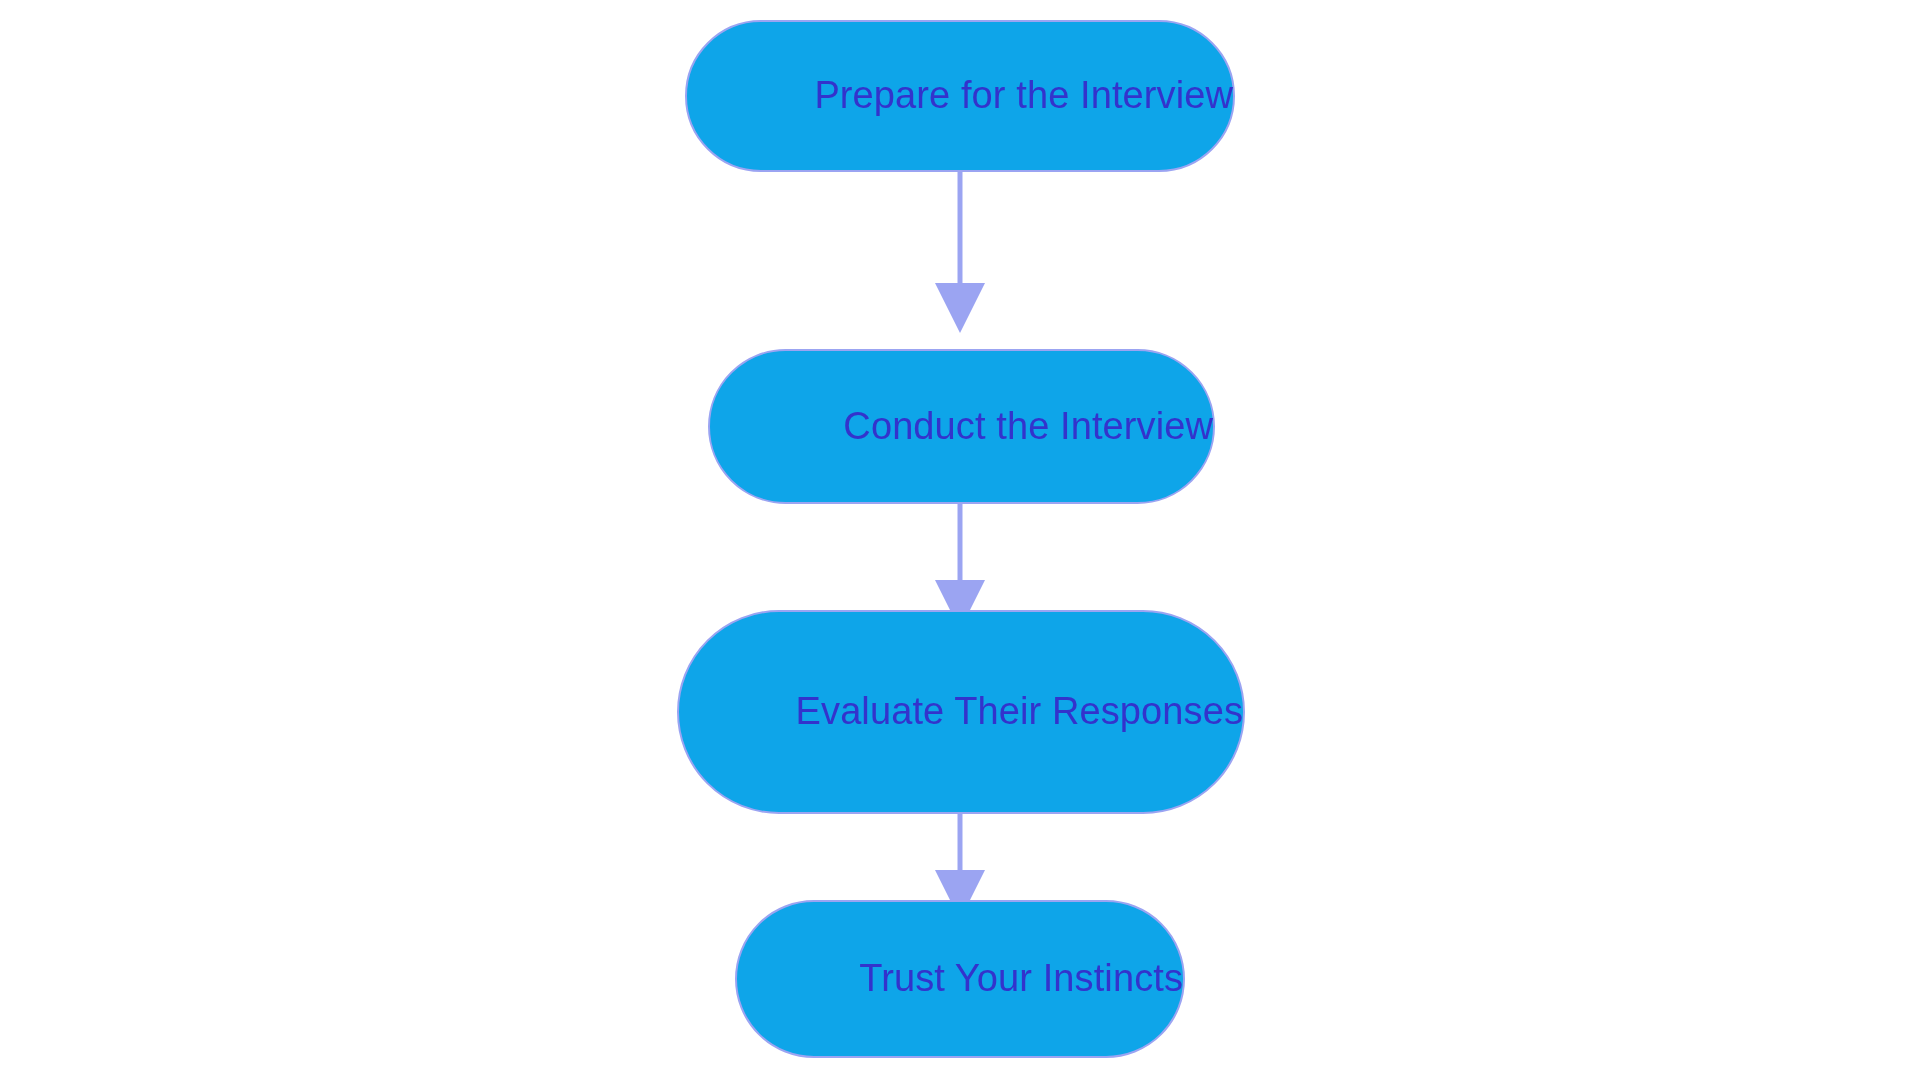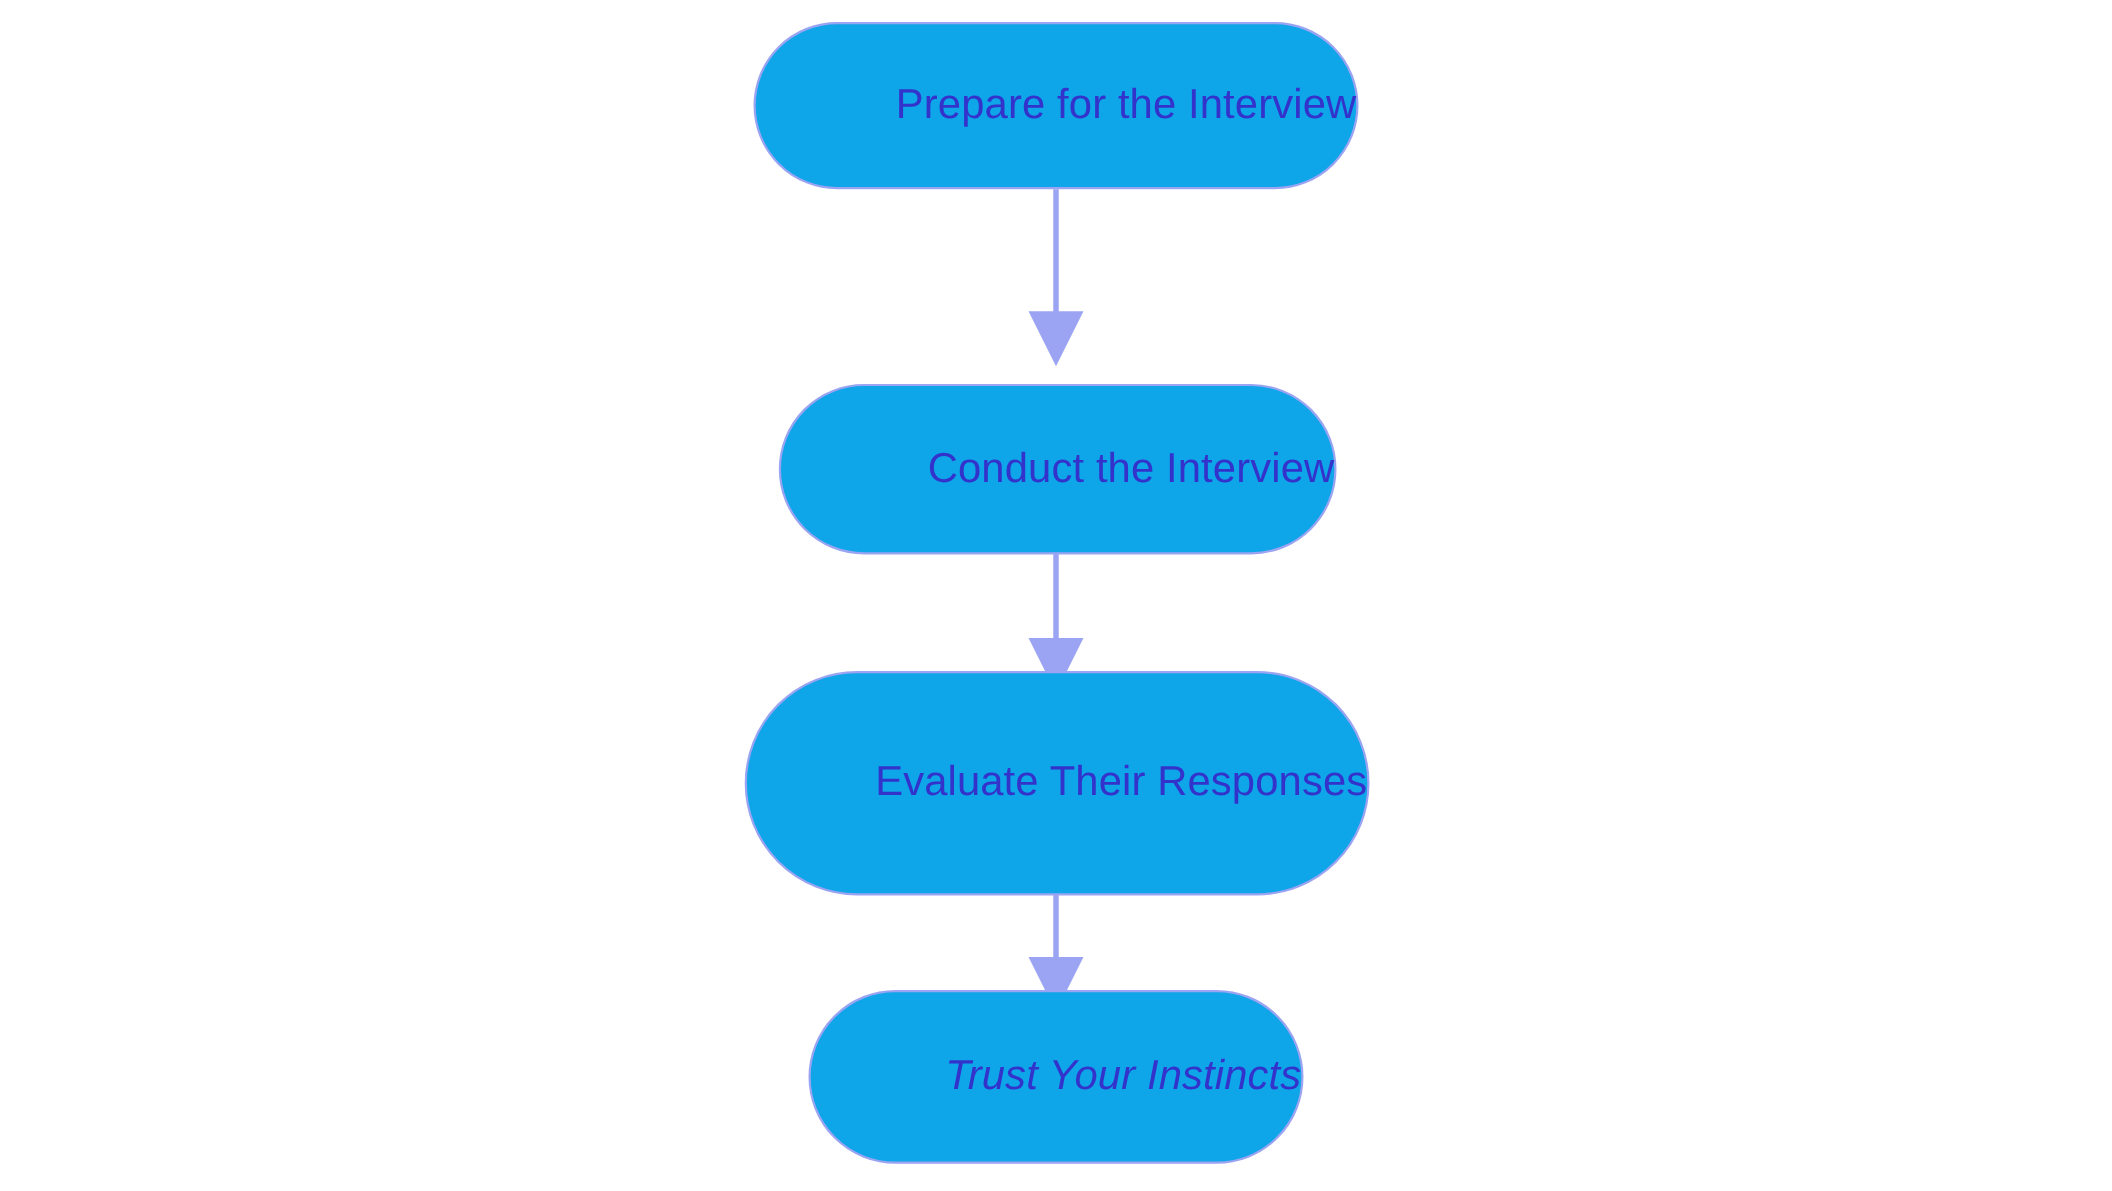--- a/index.html
+++ b/index.html
@@ -52,21 +52,21 @@
     line-height: 1.1;
     letter-spacing: 0.1px;
     white-space: nowrap;
     font-family: "Liberation Sans", "DejaVu Sans", sans-serif;
   }
 
   
   #node-0 { left: 685px; top: 20px;  width: 550px; height: 152px; }
   #node-1 { left: 708px; top: 313px; width: 507px; height: 155px; margin-top: 36px; }
   #node-2 { left: 677px; top: 610px; width: 568px; height: 204px; }
-  #node-3 { left: 735px; top: 900px; width: 450px; height: 158px; font-style: italic; }
+  #node-3 { left: 735px; top: 900px; width: 450px; height: 158px; }
 </style>
 </head>
 <body>
 
 <div id="flowchart-canvas">
 
   <svg id="connector-layer" viewBox="0 0 1920 1083" width="1920" height="1083" xmlns="http://www.w3.org/2000/svg">
     <defs>
       <marker id="arrowhead" markerWidth="11" markerHeight="11" refX="1.2" refY="5" orient="auto" markerUnits="strokeWidth">
         <path d="M 0 0 L 10 5 L 0 10 z" fill="#9ba4f2"></path>

